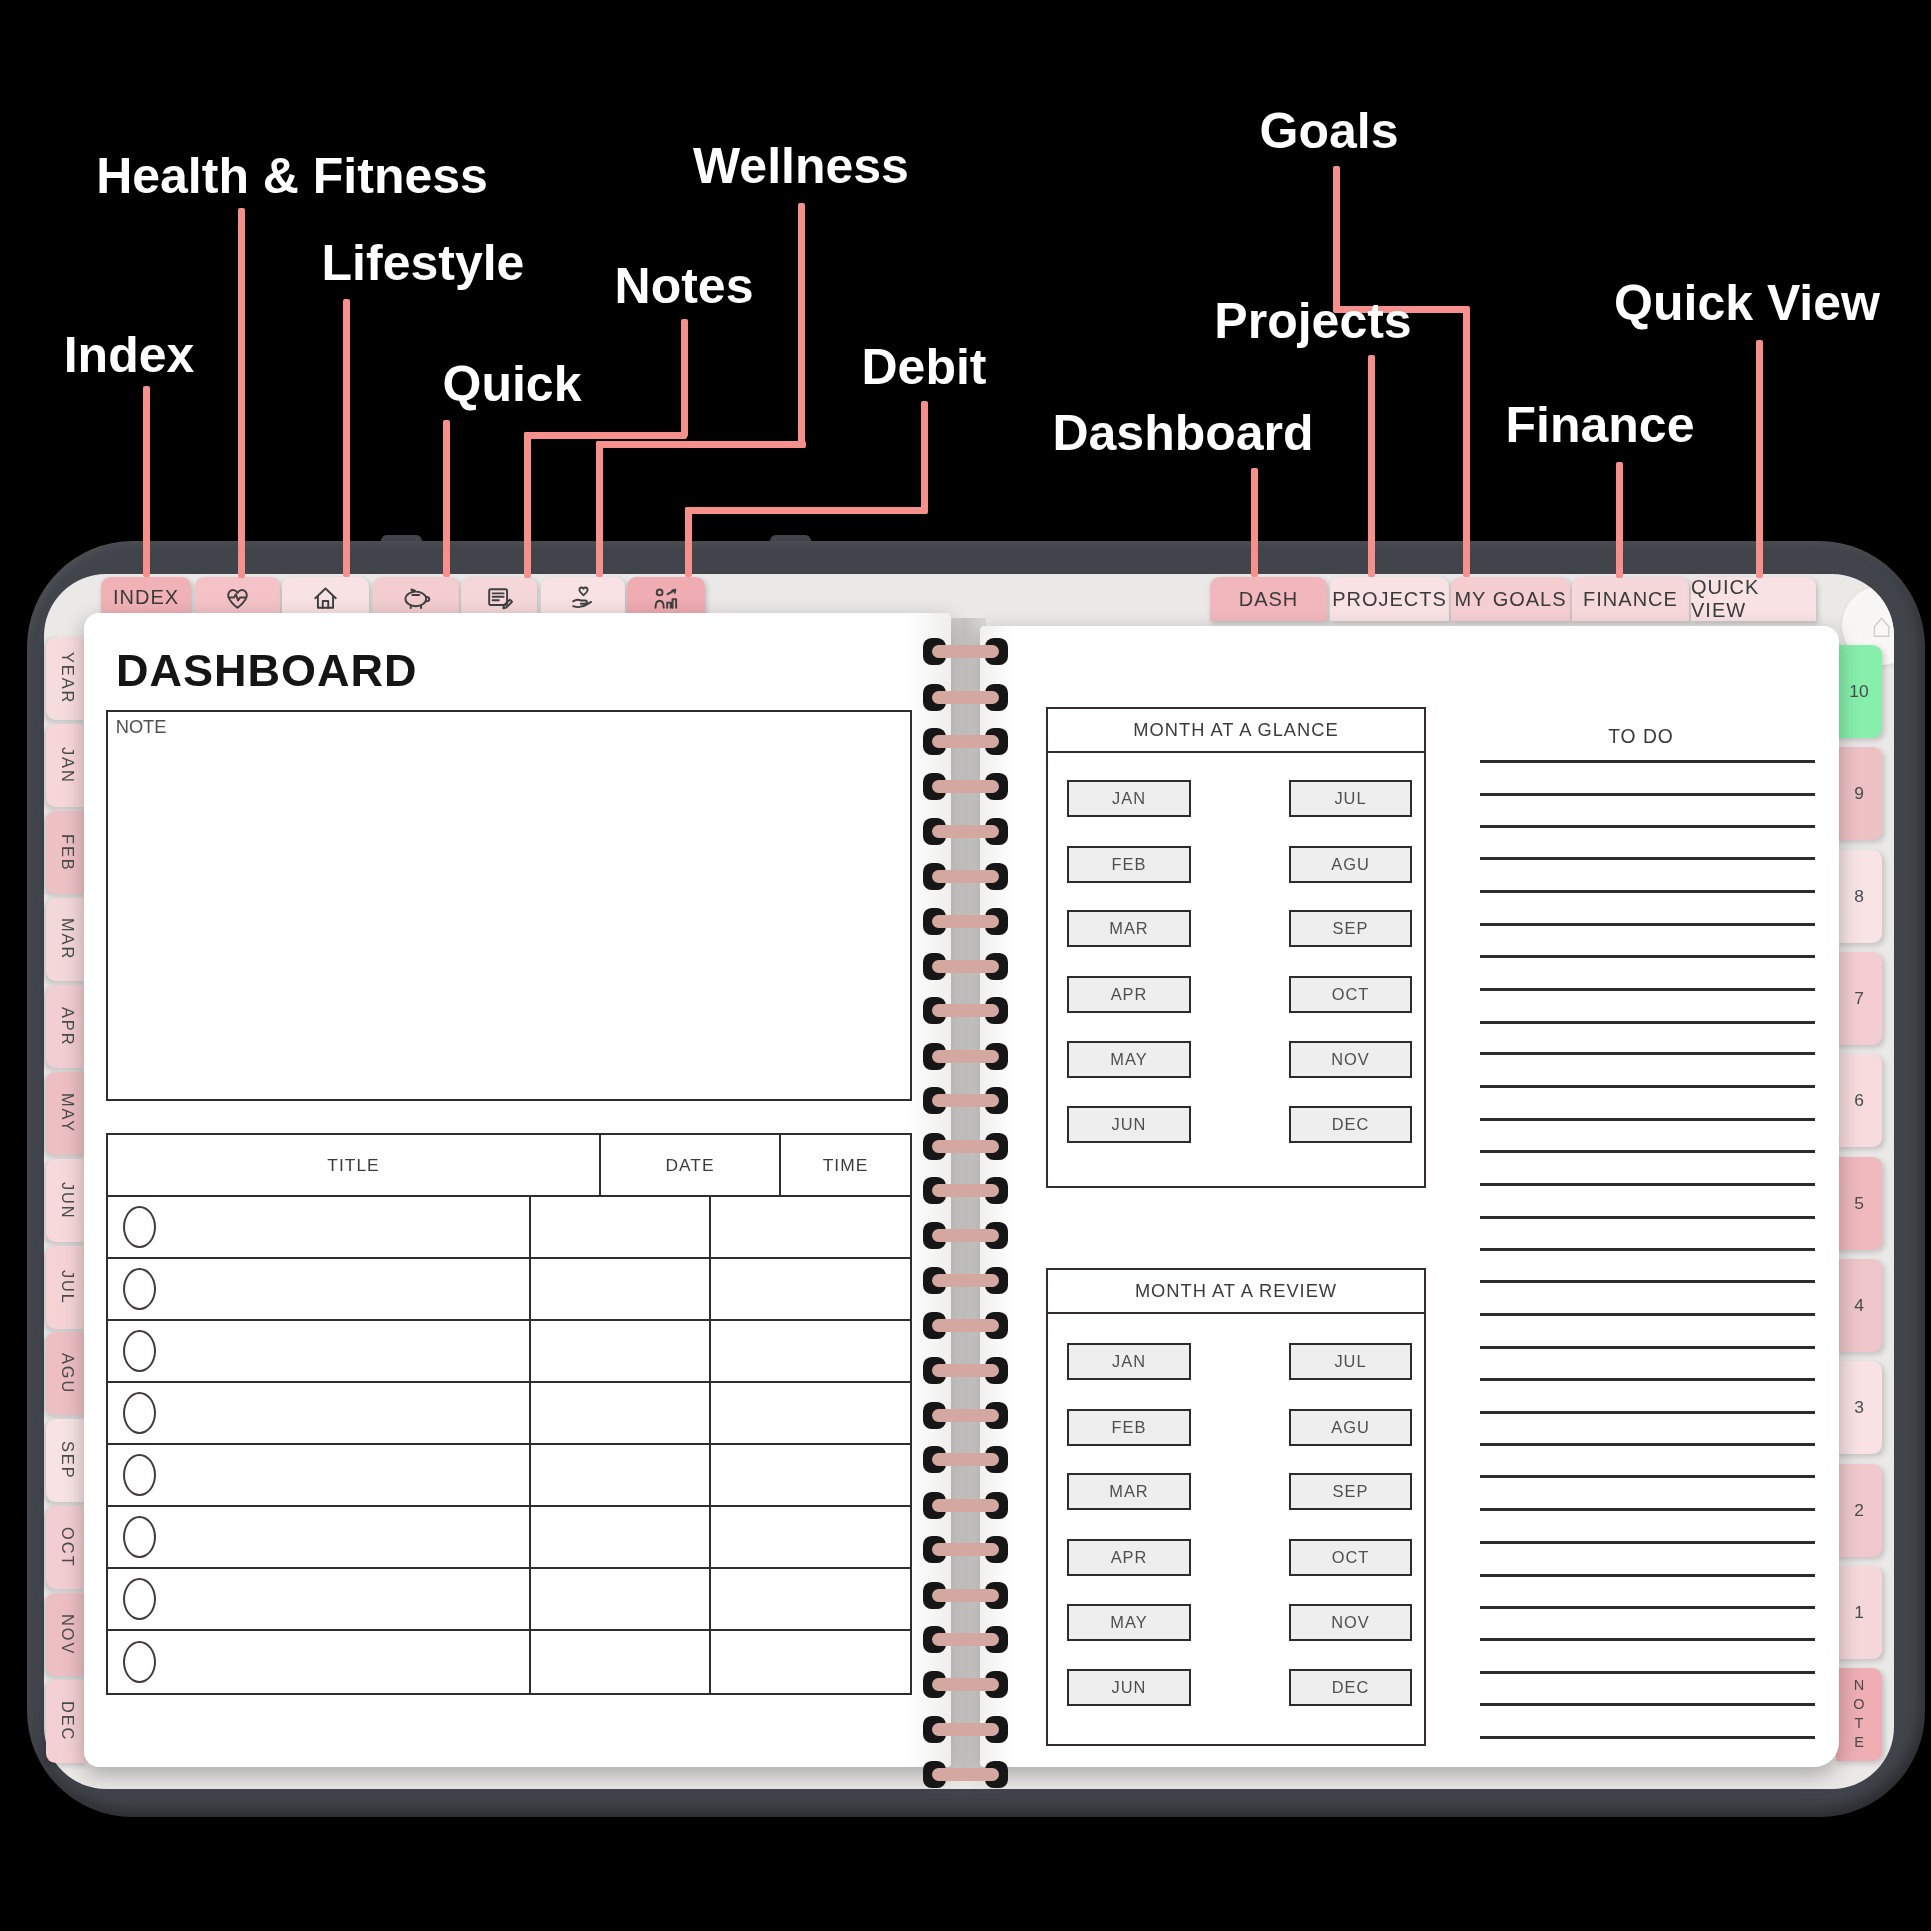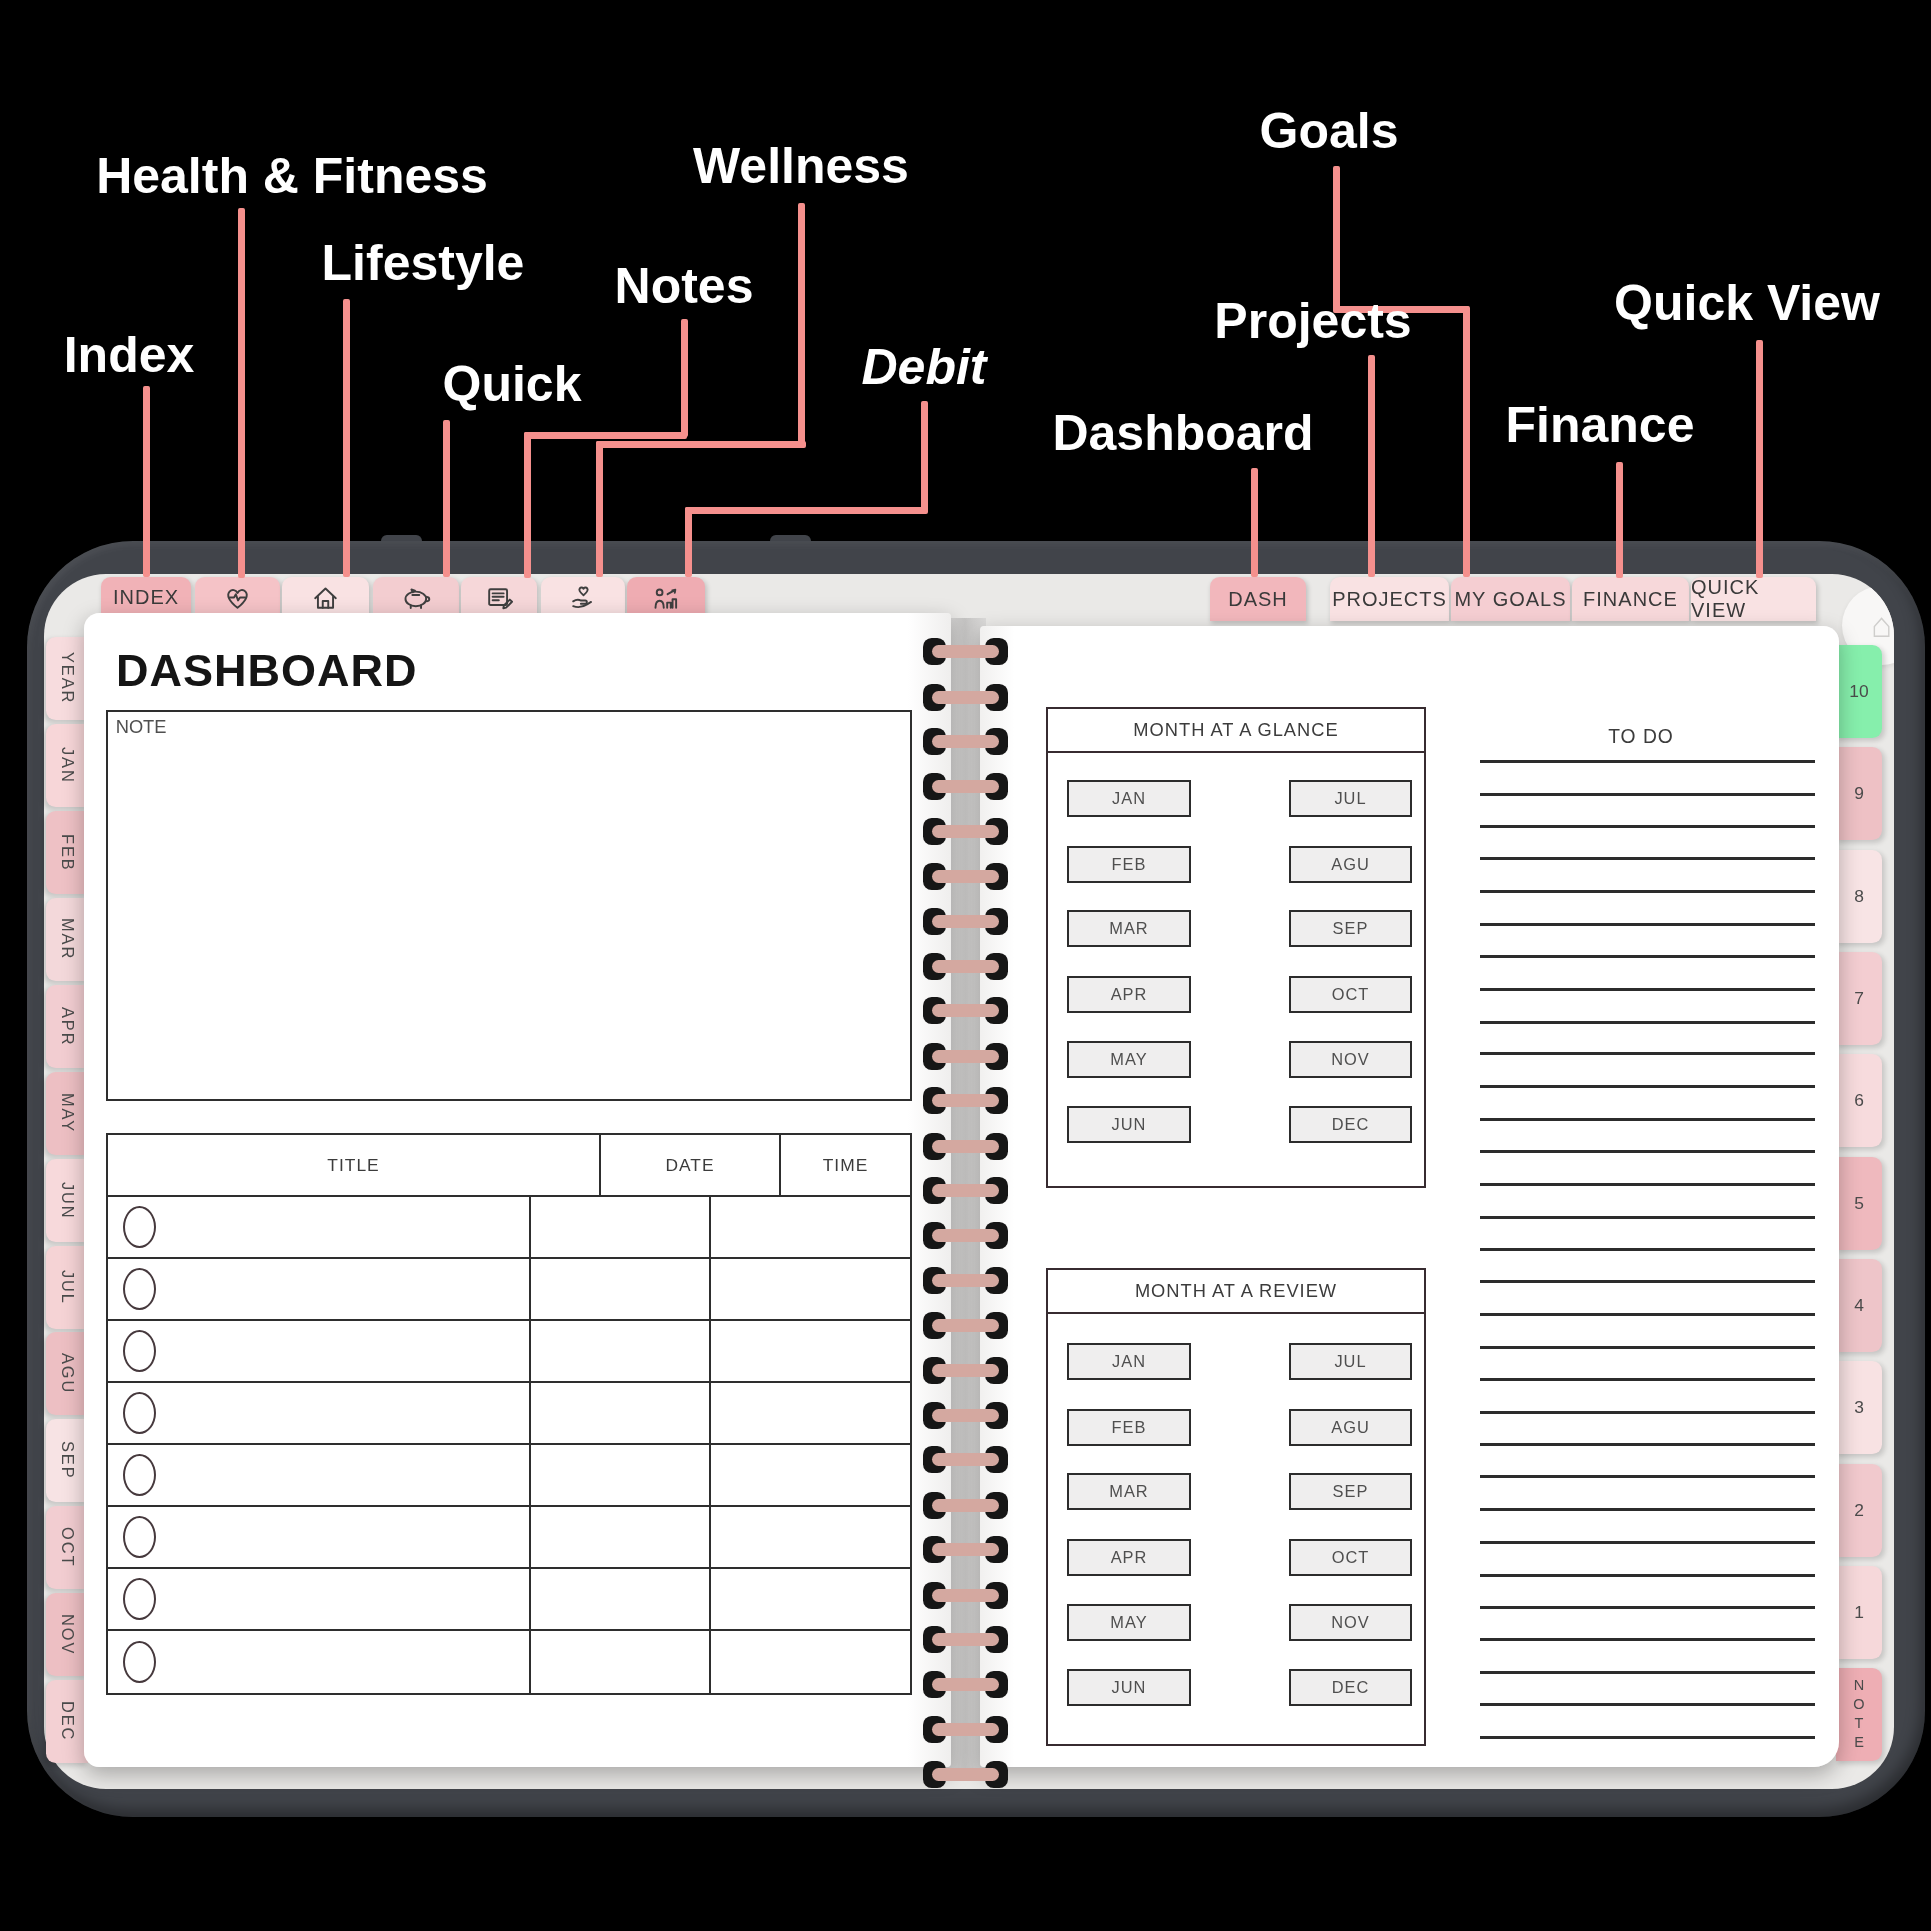--- a/index.html
+++ b/index.html
@@ -208,21 +208,21 @@
     <div class="annotation" style="left: 512px; top: 384px; color: rgb(255, 255, 255);">Quick</div>
     <div class="conn" style="left: 443px; top: 420px; width: 6.8px; height: 157px; background: rgb(245, 144, 141);"></div>
     <div class="annotation" style="left: 684px; top: 286px; color: rgb(255, 255, 255);">Notes</div>
     <div class="conn" style="left: 681px; top: 319px; width: 6.8px; height: 118px; background: rgb(245, 144, 141);"></div>
     <div class="conn" style="left: 524px; top: 432px; width: 163px; height: 6.8px; background: rgb(245, 144, 141);"></div>
     <div class="conn" style="left: 524px; top: 432px; width: 6.8px; height: 146px; background: rgb(245, 144, 141);"></div>
     <div class="annotation" style="left: 801px; top: 166px; color: rgb(255, 255, 255);">Wellness</div>
     <div class="conn" style="left: 798px; top: 203px; width: 6.8px; height: 243px; background: rgb(245, 144, 141);"></div>
     <div class="conn" style="left: 596px; top: 441px; width: 210px; height: 6.8px; background: rgb(245, 144, 141);"></div>
     <div class="conn" style="left: 596px; top: 441px; width: 6.8px; height: 136px; background: rgb(245, 144, 141);"></div>
-    <div class="annotation" style="left: 924px; top: 367px; color: rgb(255, 255, 255); font-style: italic;">Debit</div>
+    <div class="annotation" style="left: 924px; top: 367px; color: rgb(255, 255, 255);">Debit</div>
     <div class="conn" style="left: 921px; top: 401px; width: 6.8px; height: 111px; background: rgb(245, 144, 141);"></div>
     <div class="conn" style="left: 685px; top: 507px; width: 243px; height: 6.8px; background: rgb(245, 144, 141);"></div>
     <div class="conn" style="left: 685px; top: 507px; width: 6.8px; height: 70px; background: rgb(245, 144, 141);"></div>
     <div class="annotation" style="left: 1183px; top: 433px; color: rgb(255, 255, 255);">Dashboard</div>
     <div class="conn" style="left: 1251px; top: 468px; width: 6.8px; height: 109px; background: rgb(245, 144, 141);"></div>
     <div class="annotation" style="left: 1313px; top: 321px; color: rgb(255, 255, 255);">Projects</div>
     <div class="conn" style="left: 1368px; top: 355px; width: 6.8px; height: 222px; background: rgb(245, 144, 141);"></div>
     <div class="annotation" style="left: 1329px; top: 131px; color: rgb(255, 255, 255);">Goals</div>
     <div class="conn" style="left: 1333px; top: 166px; width: 6.8px; height: 145px; background: rgb(245, 144, 141);"></div>
     <div class="conn" style="left: 1333px; top: 306px; width: 136px; height: 6.8px; background: rgb(245, 144, 141);"></div>
@@ -283,21 +283,21 @@
     <div class="tab-top" style="left: 627px; width: 78px; background: rgb(239, 172, 178);">
       <div class="tab-icon">
         <svg width="33" height="33" viewBox="0 0 24 24" fill="none" stroke="#3f3f3f" stroke-width="1.4" stroke-linecap="round" stroke-linejoin="round">
           <circle cx="7" cy="8.3" r="2.1"></circle>
           <path d="M4 19.5c0-3.4 1.3-5.2 3-5.2s3 1.8 3 5.2"></path>
           <path d="M12.5 19.5v-3.8h2.6v3.8M16.4 19.5v-6.2h2.6v6.2"></path>
           <path d="M12.8 9.6l5.6-3.2M18.4 6.4l-2.2.4M18.4 6.4l-.4 2.2"></path>
         </svg>
       </div>
     </div>
-    <div class="tab-top tall" style="left: 1210px; width: 96px; background: rgb(242, 183, 188);">
+    <div class="tab-top tall" style="left: 1210px; width: 117px; background: rgb(242, 183, 188);">
       <div class="tab-top-label">DASH</div>
     </div>
     <div class="tab-top tall" style="left: 1330px; width: 119px; background: rgb(249, 226, 227);">
       <div class="tab-top-label">PROJECTS</div>
     </div>
     <div class="tab-top tall" style="left: 1451px; width: 119px; background: rgb(245, 206, 210);">
       <div class="tab-top-label">MY GOALS</div>
     </div>
     <div class="tab-top tall" style="left: 1572px; width: 117px; background: rgb(247, 216, 218);">
       <div class="tab-top-label">FINANCE</div>

